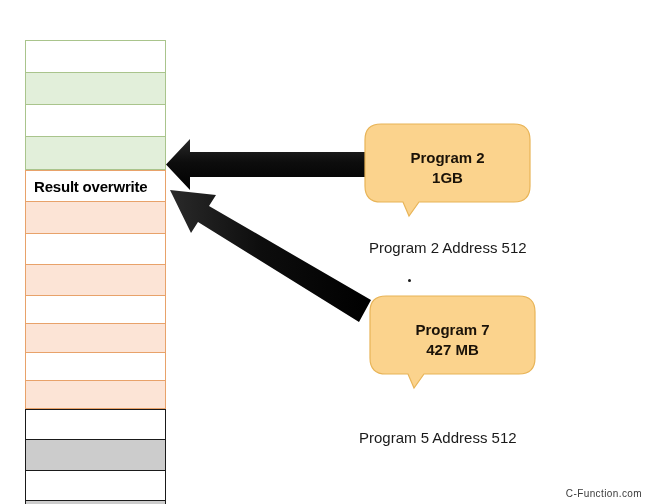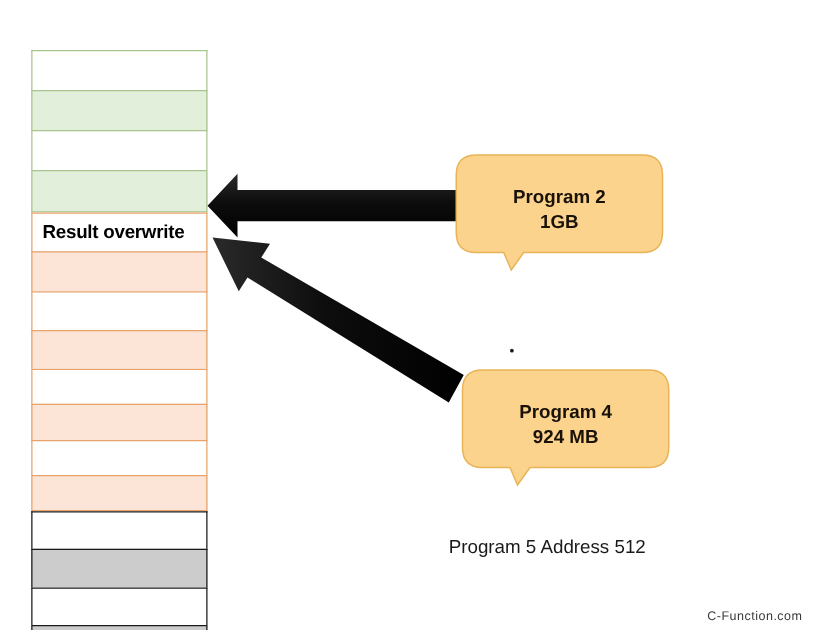--- a/index.html
+++ b/index.html
@@ -223,25 +223,26 @@
       <span>1GB</span>
     </div>
   </div>
 
   <div class="callout" id="callout-program1">
     <svg width="165" height="88" viewBox="0 0 165 88" xmlns="http://www.w3.org/2000/svg">
       <path d="M 16,0 L 149,0 Q 165,0 165,16 L 165,62 Q 165,78 149,78
                L 54,78 L 44,92 L 38,78 L 16,78 Q 0,78 0,62 L 0,16 Q 0,0 16,0 Z" fill="#fbd38d" stroke="#e8b457" stroke-width="1.2"></path>
     </svg>
     <div class="callout-text">
-      <span>Program 4</span>
-      <span>924 MB</span>
+      <span>Program 7</span>
+      <span>427 MB</span>
     </div>
   </div>
 
+  <div class="caption" id="caption-program2-address">Program 2 Address 512</div>
 
   <div class="dot-mark"></div>
 
   <div class="caption" id="caption-program1-address">Program 5 Address 512</div>
 
   <div id="watermark">C-Function.com</div>
 
 </div>
 
 </body></html>

